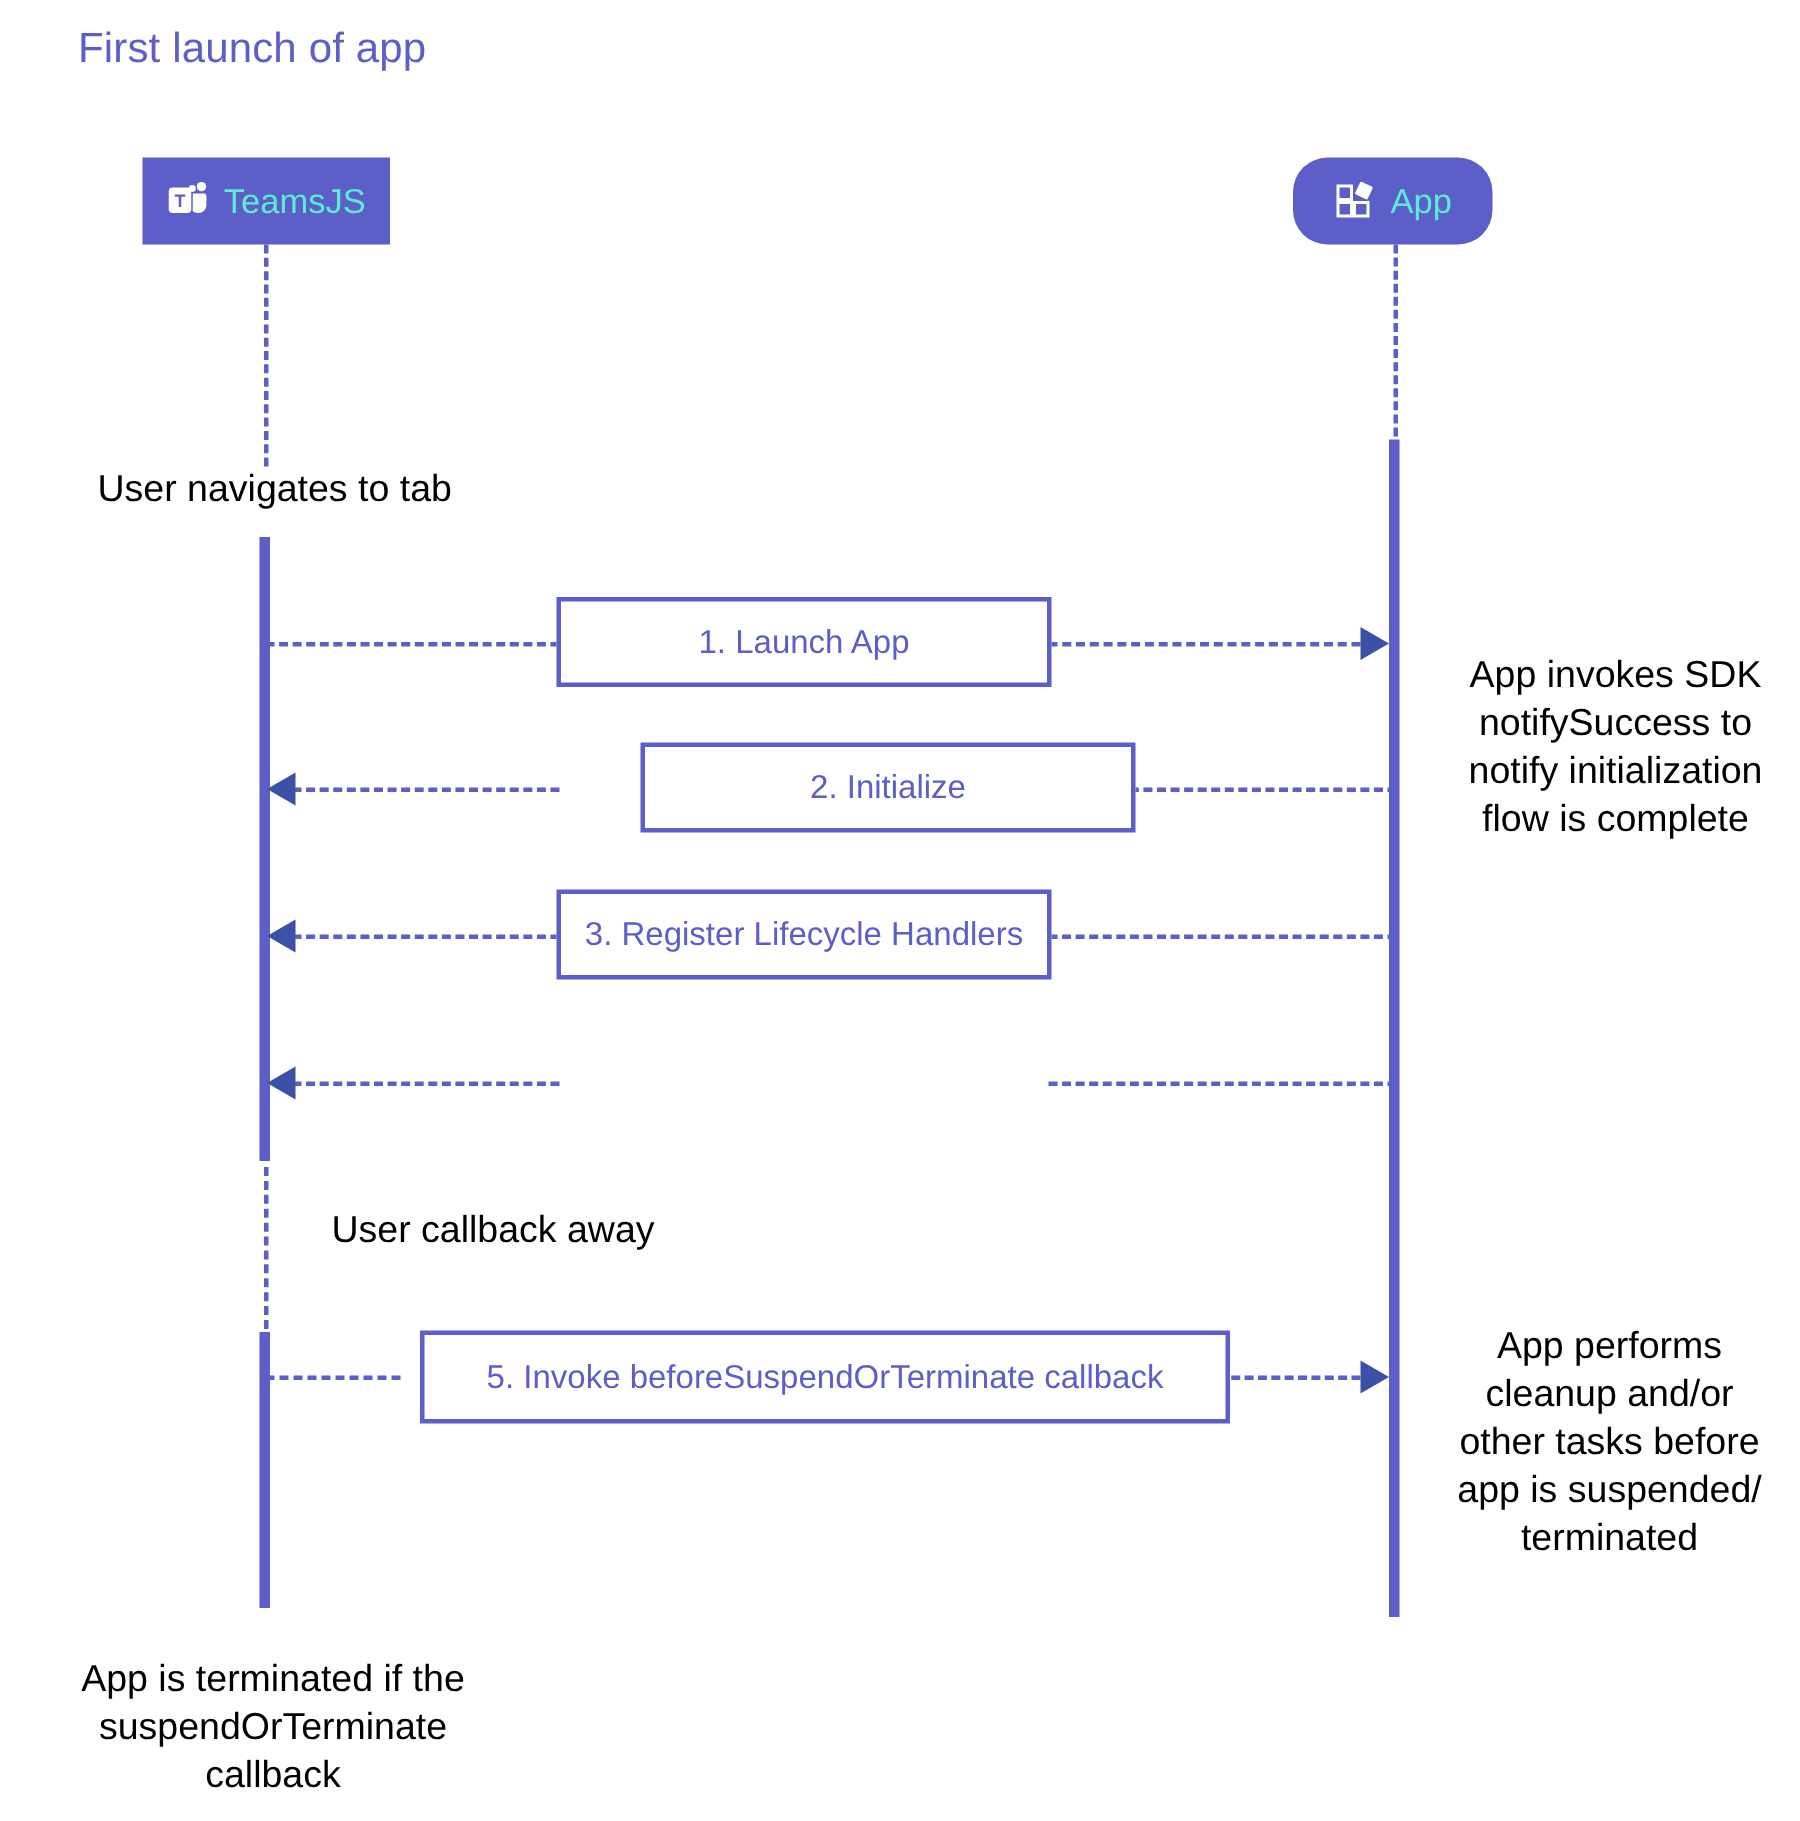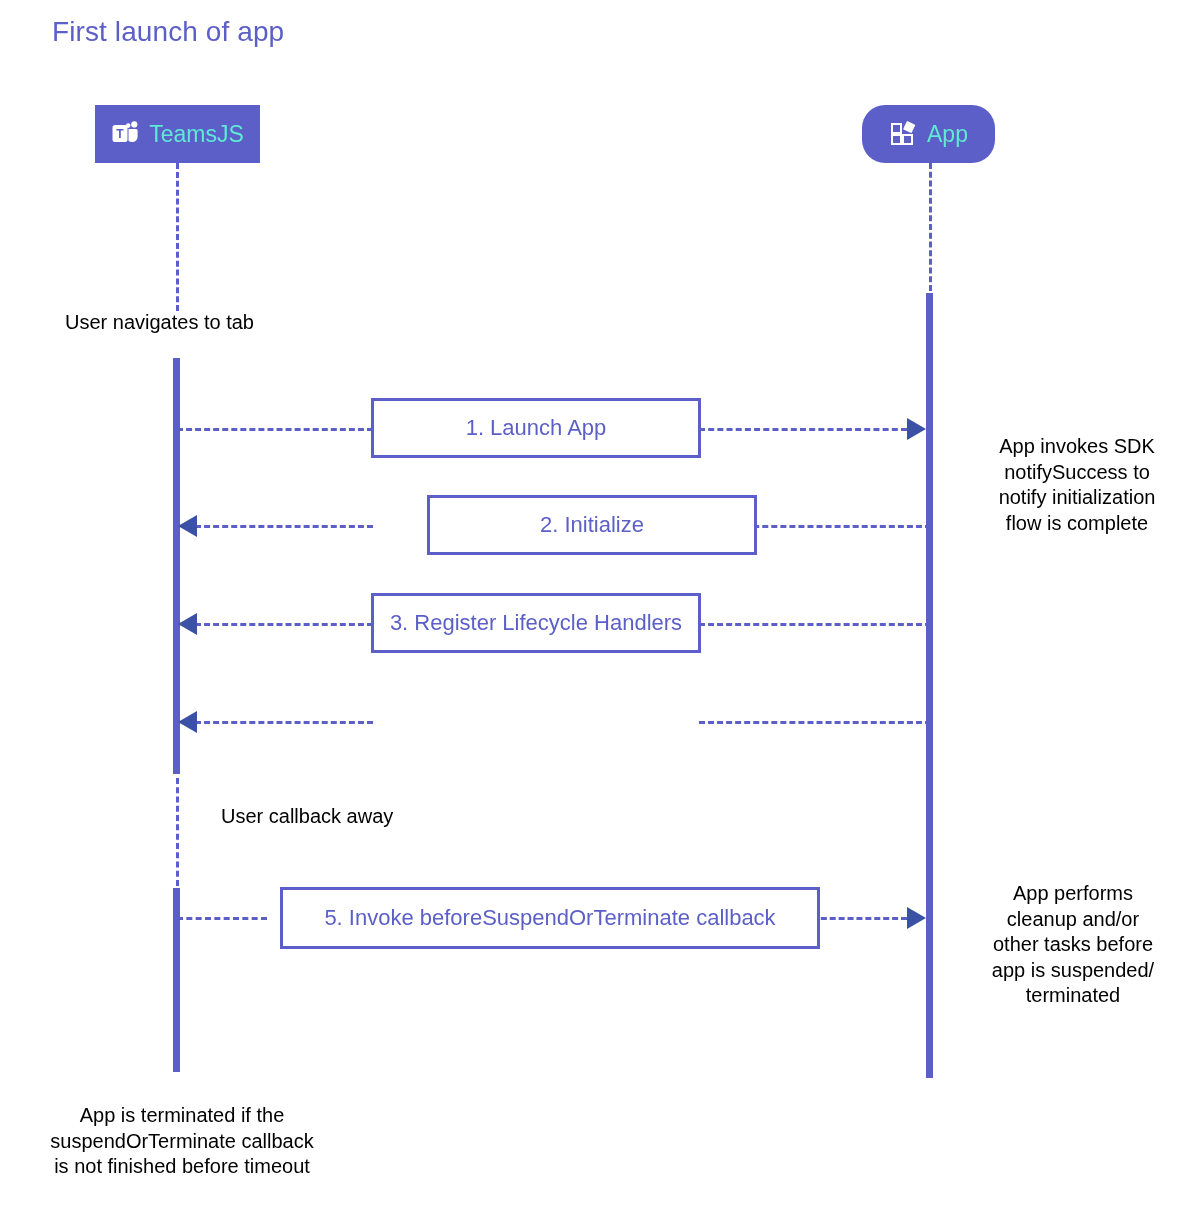--- a/index.html
+++ b/index.html
@@ -106,21 +106,21 @@
   .arrow-head.right {
     border-top: 11px solid transparent;
     border-bottom: 11px solid transparent;
     border-left: 19px solid #3B51A5;
   }
 
   
   .note {
     position: absolute;
     color: #000000;
-    font-size: 20px;
+    font-size: 25px;
     line-height: 1.28;
     text-align: center;
     white-space: pre-line;
   }
   .note.left-align-label {
     text-align: left;
     white-space: nowrap;
   }
 </style>
 </head>

